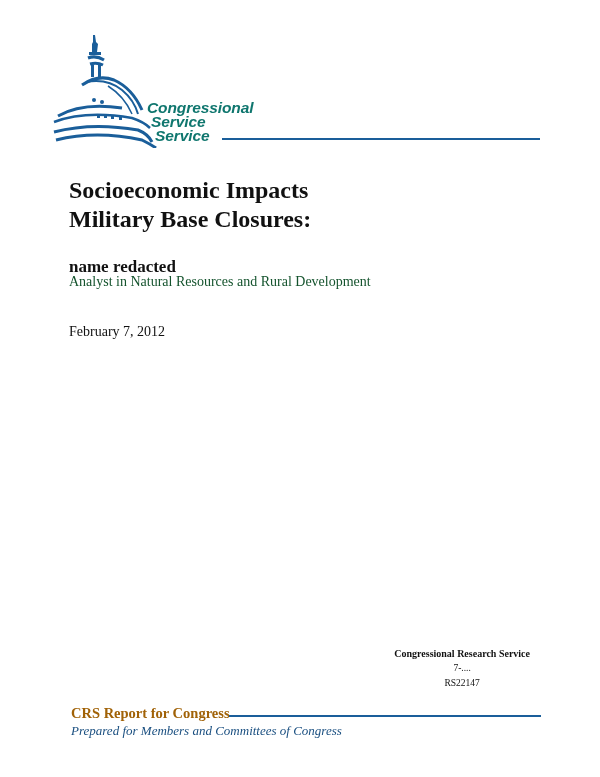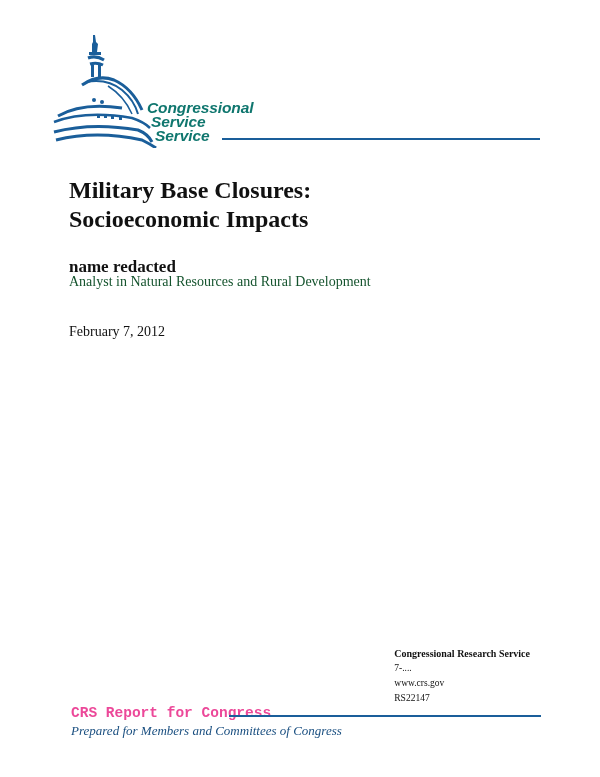--- a/index.html
+++ b/index.html
@@ -7,23 +7,23 @@
     .logo { position: absolute; left: 52px; top: 30px; width: 110px; height: 118px; }
     .logo-text { position: absolute; left: 147px; top: 101px; font-family: "Liberation Sans", sans-serif; font-style: italic; font-weight: bold; color: #0f766e; font-size: 15.5px; line-height: 14px; letter-spacing: -0.1px; }
     .logo-text div { white-space: nowrap; }
     .logo-text .l2 { padding-left: 4px; }
     .logo-text .l3 { padding-left: 8px; }
     .top-rule { position: absolute; left: 222px; top: 138px; width: 318px; height: 2px; background: #1a5e9a; }
     .title { position: absolute; left: 69px; top: 176px; font-family: "Liberation Serif", serif; font-weight: bold; font-size: 24px; line-height: 29px; color: #111; }
     .author { position: absolute; left: 69px; top: 257px; font-family: "Liberation Serif", serif; font-weight: bold; font-size: 17px; color: #111; }
     .role { position: absolute; left: 69px; top: 274px; font-family: "Liberation Serif", serif; font-size: 14px; color: #14532d; }
     .date { position: absolute; left: 69px; top: 324px; font-family: "Liberation Serif", serif; font-size: 14px; color: #111; }
-    .crs-block { position: absolute; right: 70px; top: 646px; text-align: left; font-family: "Liberation Serif", serif; font-size: 9.5px; line-height: 15px; color: #111; }
+    .crs-block { position: absolute; right: 70px; top: 646px; text-align: center; font-family: "Liberation Serif", serif; font-size: 9.5px; line-height: 15px; color: #111; }
     .crs-block .org { font-weight: bold; font-size: 10px; }
-    .footer-title { position: absolute; left: 71px; top: 705px; font-family: Liberation Mono, monospace; font-weight: bold; font-size: 14.5px; color: #ec4899; white-space: nowrap; }
+    .footer-title { position: absolute; left: 71px; top: 705px; font-family: Liberation Serif, serif; font-weight: bold; font-size: 14.5px; color: #a16207; white-space: nowrap; }
     .footer-rule { position: absolute; left: 229px; top: 715px; width: 312px; height: 2px; background: #1a5e9a; }
     .footer-sub { position: absolute; left: 71px; top: 723px; font-family: "Liberation Serif", serif; font-style: italic; font-size: 13px; color: #1a4f80; }
   </style>
 </head>
 <body>
 
 <div class="logo">
   <svg width="110" height="118" viewBox="0 0 110 118">
     <g fill="#1a5e9a" stroke="#1a5e9a">
 
@@ -55,30 +55,29 @@
 </div>
 
 <div class="logo-text">
   <div class="l1">Congressional</div>
   <div class="l2">Service</div>
   <div class="l3">Service</div>
 </div>
 <div class="top-rule"></div>
 
 <div class="title">
+  <div>Socioeconomic Impacts</div>
   <div>Military Base Closures:</div>
-  <div>Socioeconomic Impacts</div>
 </div>
 
 <div class="author">name redacted</div>
 <div class="role">Analyst in Natural Resources and Rural Development</div>
 <div class="date">February 7, 2012</div>
 
 <div class="crs-block">
   <div class="org">Congressional Research Service</div>
   <div>7-....</div>
-  <div>www.crs.gov</div>
   <div>RS22147</div>
 </div>
 
 <div class="footer-title">CRS Report for Congress</div>
 <div class="footer-rule"></div>
 <div class="footer-sub">Prepared for Members and Committees of Congress</div>
 
 </body></html>

